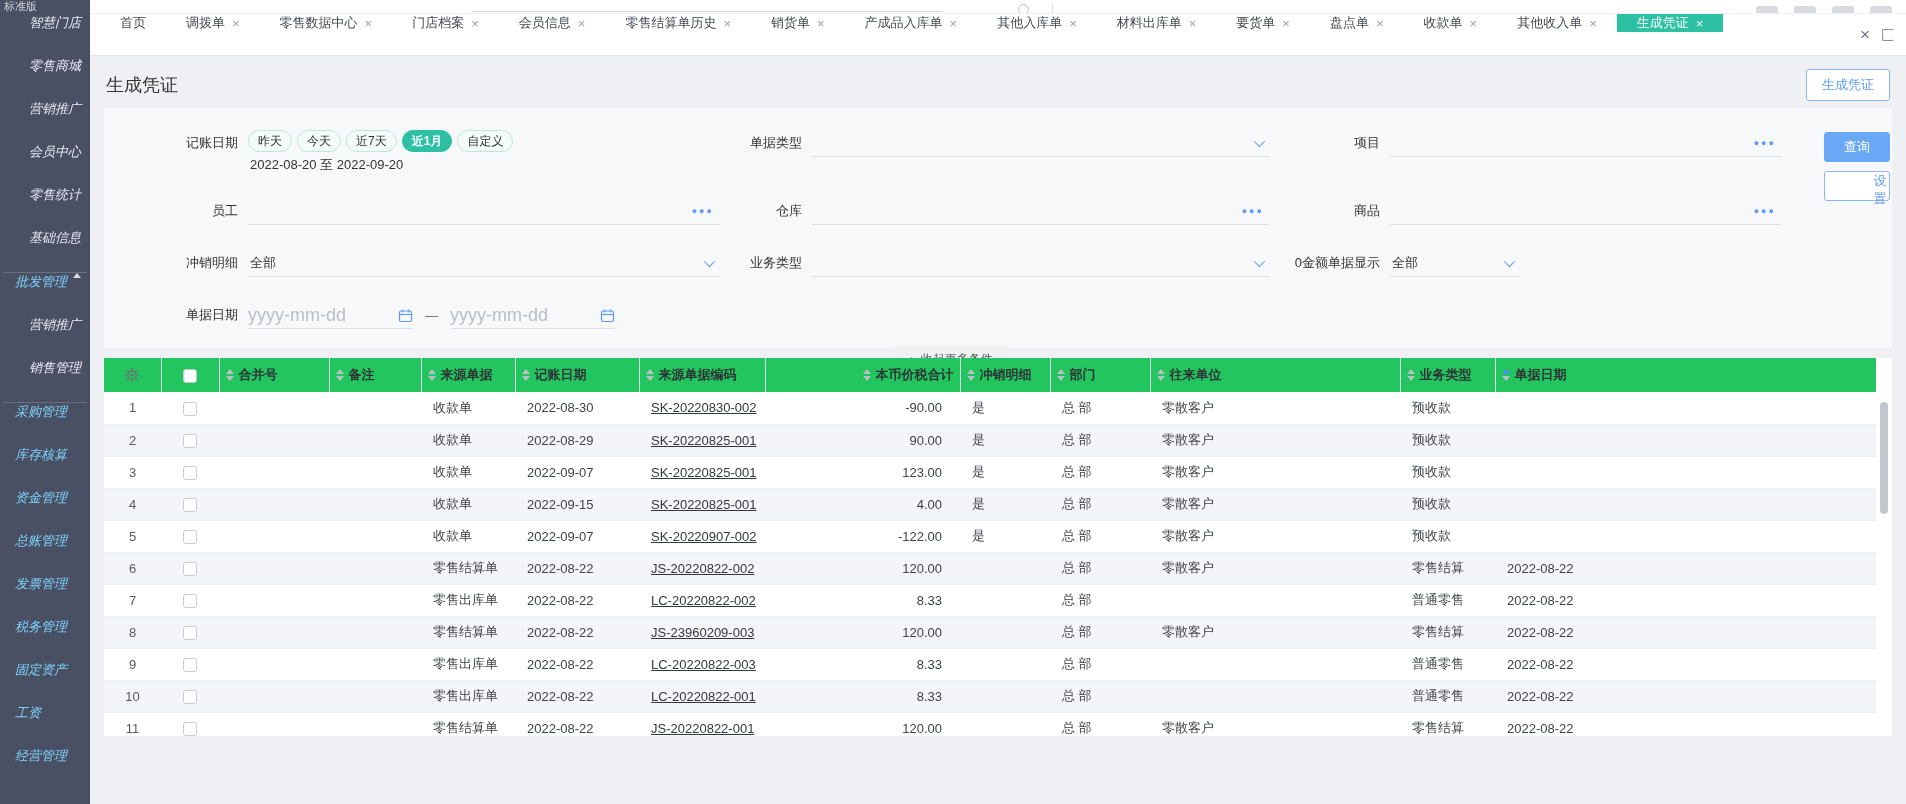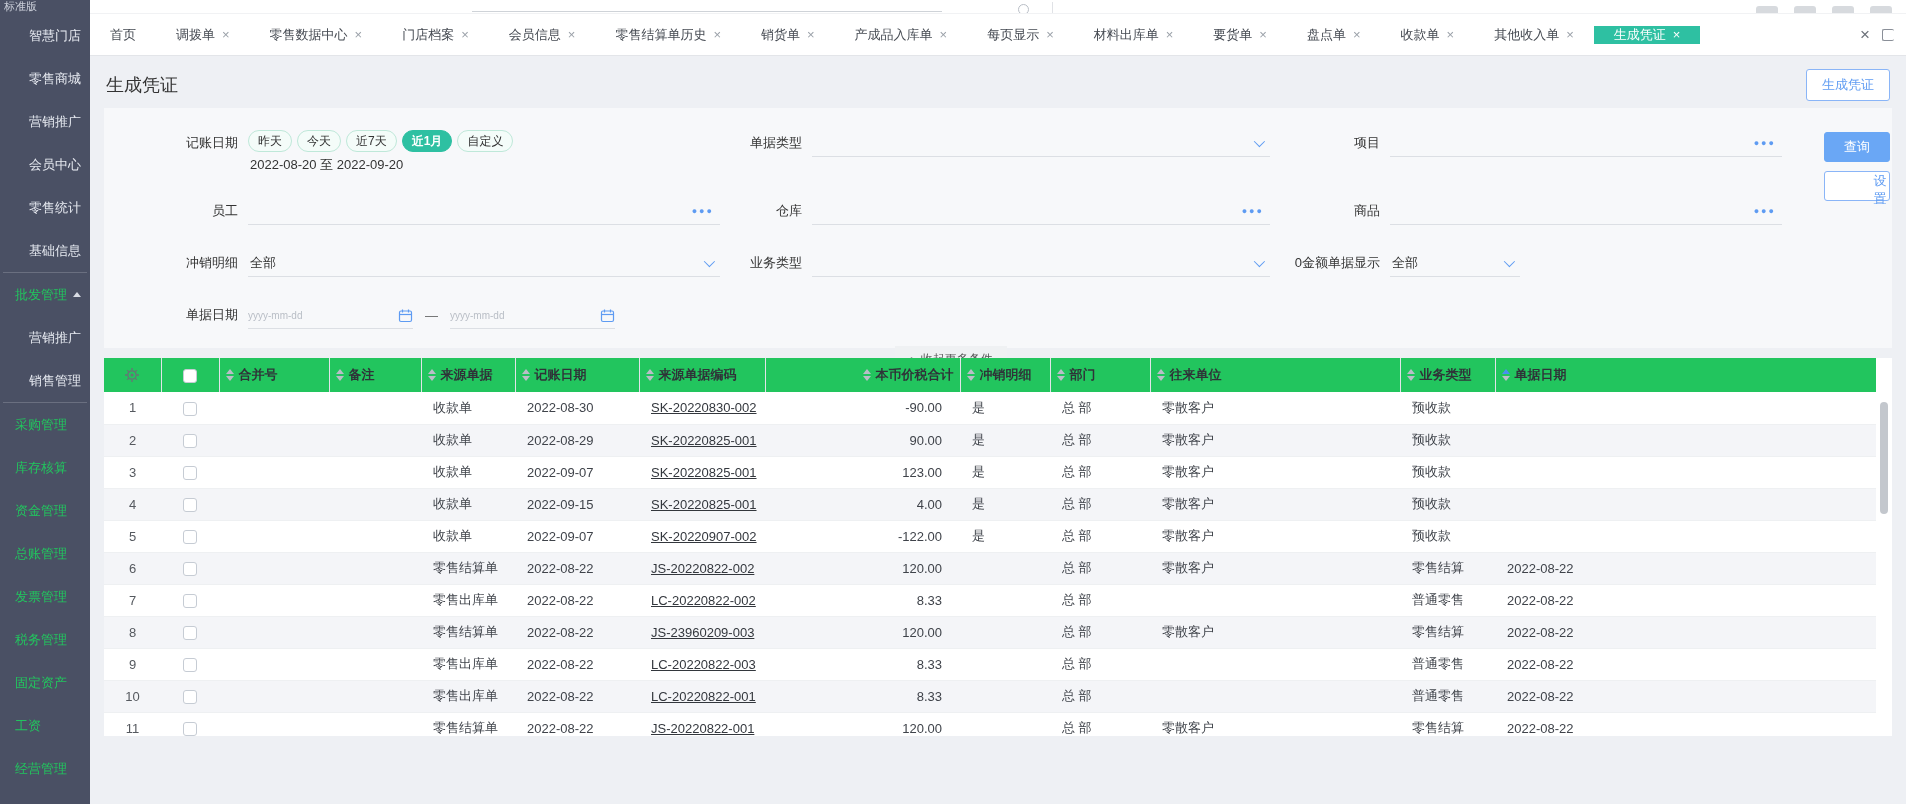--- a/index.html
+++ b/index.html
@@ -4,41 +4,41 @@
 <style>
   * { box-sizing: border-box; margin: 0; padding: 0; }
   html,body { width:1906px; height:804px; overflow:hidden;
     font-family:"Liberation Sans","DejaVu Sans",sans-serif; background:#eef0f4; }
   .app { display:flex; width:1906px; height:804px; }
 
   
   .sidebar { width:90px; flex-shrink:0; background:#4a5064; color:#fff;
     font-size:13px; overflow:hidden; }
   .edition { height:14px; line-height:13px; font-size:11px; color:#ccd0da; padding-left:4px; overflow:hidden; }
-  .side-item { height:43px; display:flex; align-items:center; cursor:pointer; white-space:nowrap; }
+  .side-item { height:43px; display:flex; align-items:flex-start; cursor:pointer; white-space:nowrap;font-style:italic; }
   .side-item.sub { padding-left:29px; color:#e7eaf1; }
-  .side-item.group { padding-left:15px; color:#22c55e; }
+  .side-item.group { padding-left:15px; color:#7dd3fc; }
   .side-divider { height:1px; background:rgba(255,255,255,.18); margin:0 3px; }
   .tri-up-white { width:0; height:0; border-left:4px solid transparent; border-right:4px solid transparent;
     border-bottom:5px solid #d9dce4; margin-left:6px; }
 
   
   .main { flex:1; min-width:0; display:flex; flex-direction:column; background:#eef0f4; }
 
   
   .topstrip { height:14px; background:#fff; position:relative; overflow:hidden; border-bottom:1px solid #f1f2f4; }
   .ts-underline { position:absolute; left:382px; top:11px; width:470px; border-bottom:1px solid #cfd3d8; }
   .ts-gear { position:absolute; left:928px; top:4px; width:11px; height:11px; border:1.5px solid #b9bec6; border-radius:50%; }
   .ts-div { position:absolute; left:962px; top:2px; width:1px; height:12px; background:#e0e2e6; }
   .ts-right { position:absolute; right:14px; top:6px; display:flex; gap:16px; }
   .ts-ic { width:22px; height:10px; background:#d7dade; border-radius:3px; }
 
   
-  .tabbar { height:42px; background:#fff; border-bottom:1px solid #e3e5e9; display:flex; align-items:center;
-    position:relative; overflow:hidden; }
+  .tabbar { height:42px; background:#fff; border-bottom:1px solid #e3e5e9; display:flex; align-items:flex-start;
+    padding-left:10px; position:relative; overflow:hidden; }
   .tab { display:flex; align-items:center; gap:7px; padding:0 20px; font-size:13px; color:#454a52;
     cursor:pointer; white-space:nowrap; }
   .tab .x { color:#9aa0a8; font-size:13px; }
   .tab.active { background:#2ec0a2; color:#fff; }
   .tab.active .x { color:#fff; }
   .tabbar-right { position:absolute; right:0; top:0; bottom:0; background:#fff; display:flex;
     align-items:center; gap:12px; padding:0 12px 0 10px; }
   .tb-close { color:#6d727a; font-size:17px; cursor:pointer; }
   .tb-panel { width:12px; height:12px; border:1.5px solid #8a8f98; border-radius:2px; border-right:none; }
 
@@ -65,21 +65,21 @@
   .dots { color:#5e9bf2; font-size:9px; letter-spacing:2px; margin-right:2px; }
   .pillcol { display:flex; flex-direction:column; gap:4px; }
   .pills { display:flex; gap:5px; }
   .pill { border:1px solid #bfe8d9; background:#f4fcf9; color:#333; border-radius:11px;
     padding:2px 9px; font-size:12px; line-height:16px; cursor:pointer; }
   .pill.on { background:#2ec0a2; border-color:#2ec0a2; color:#fff; font-weight:bold; }
   .range-text { font-size:13px; color:#333; padding-left:2px; }
   .daterow { display:flex; align-items:center; gap:12px; }
   .datebox { width:165px; border-bottom:1px solid #dcdfe4; height:27px; display:flex;
     align-items:center; justify-content:space-between; }
-  .datebox input { border:none; outline:none; background:transparent; width:110px; font-size:10px; color:#a16207; }
+  .datebox input { border:none; outline:none; background:transparent; width:110px; font-size:18px; color:#a16207; }
   .datebox input::placeholder { color:#b9bec6; }
   .dash { color:#666; font-size:13px; }
   .btn-stack { position:absolute; right:2px; top:24px; display:flex; flex-direction:column; gap:9px; }
   .btn-primary { background:#6aa7f5; color:#fff; border:1px solid #6aa7f5; border-radius:3px;
     width:66px; height:30px; font-size:13px; cursor:pointer; }
   .btn-secondary { background:#fff; color:#5e9bf2; border:1px solid #8ab5f7; border-radius:3px;
     width:66px; height:30px; font-size:13px; cursor:pointer;padding-left:46px; }
   .collapse-wrap { display:flex; justify-content:center; margin-top:16px; }
   .collapse-btn { background:#eff1f3; color:#555; font-size:12px; padding:5px 14px; cursor:pointer;
     display:flex; align-items:center; gap:5px; }
@@ -232,21 +232,21 @@
           </div>
           <div class="tab">
             <span>销货单</span>
             <span class="x">×</span>
           </div>
           <div class="tab">
             <span>产成品入库单</span>
             <span class="x">×</span>
           </div>
           <div class="tab">
-            <span>每页显示</span>
+            <span>其他入库单</span>
             <span class="x">×</span>
           </div>
           <div class="tab">
             <span>材料出库单</span>
             <span class="x">×</span>
           </div>
           <div class="tab">
             <span>要货单</span>
             <span class="x">×</span>
           </div>

